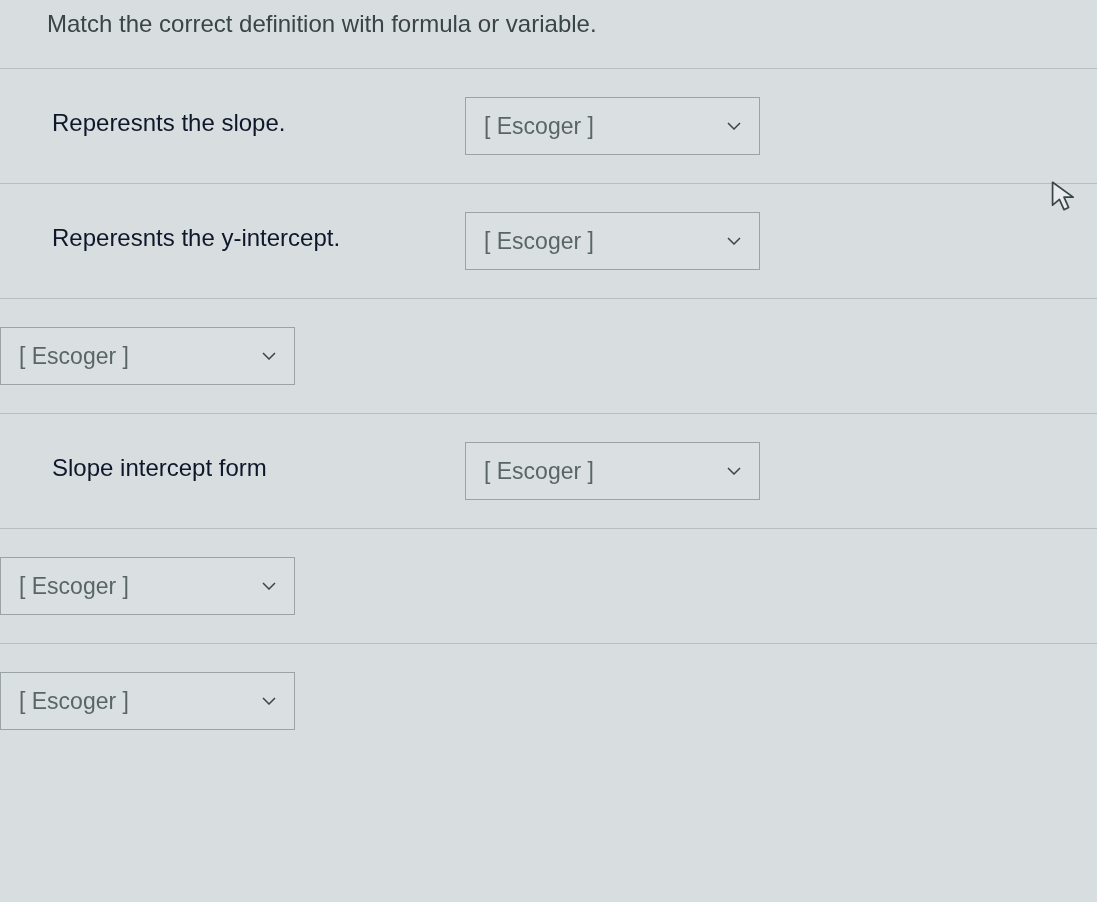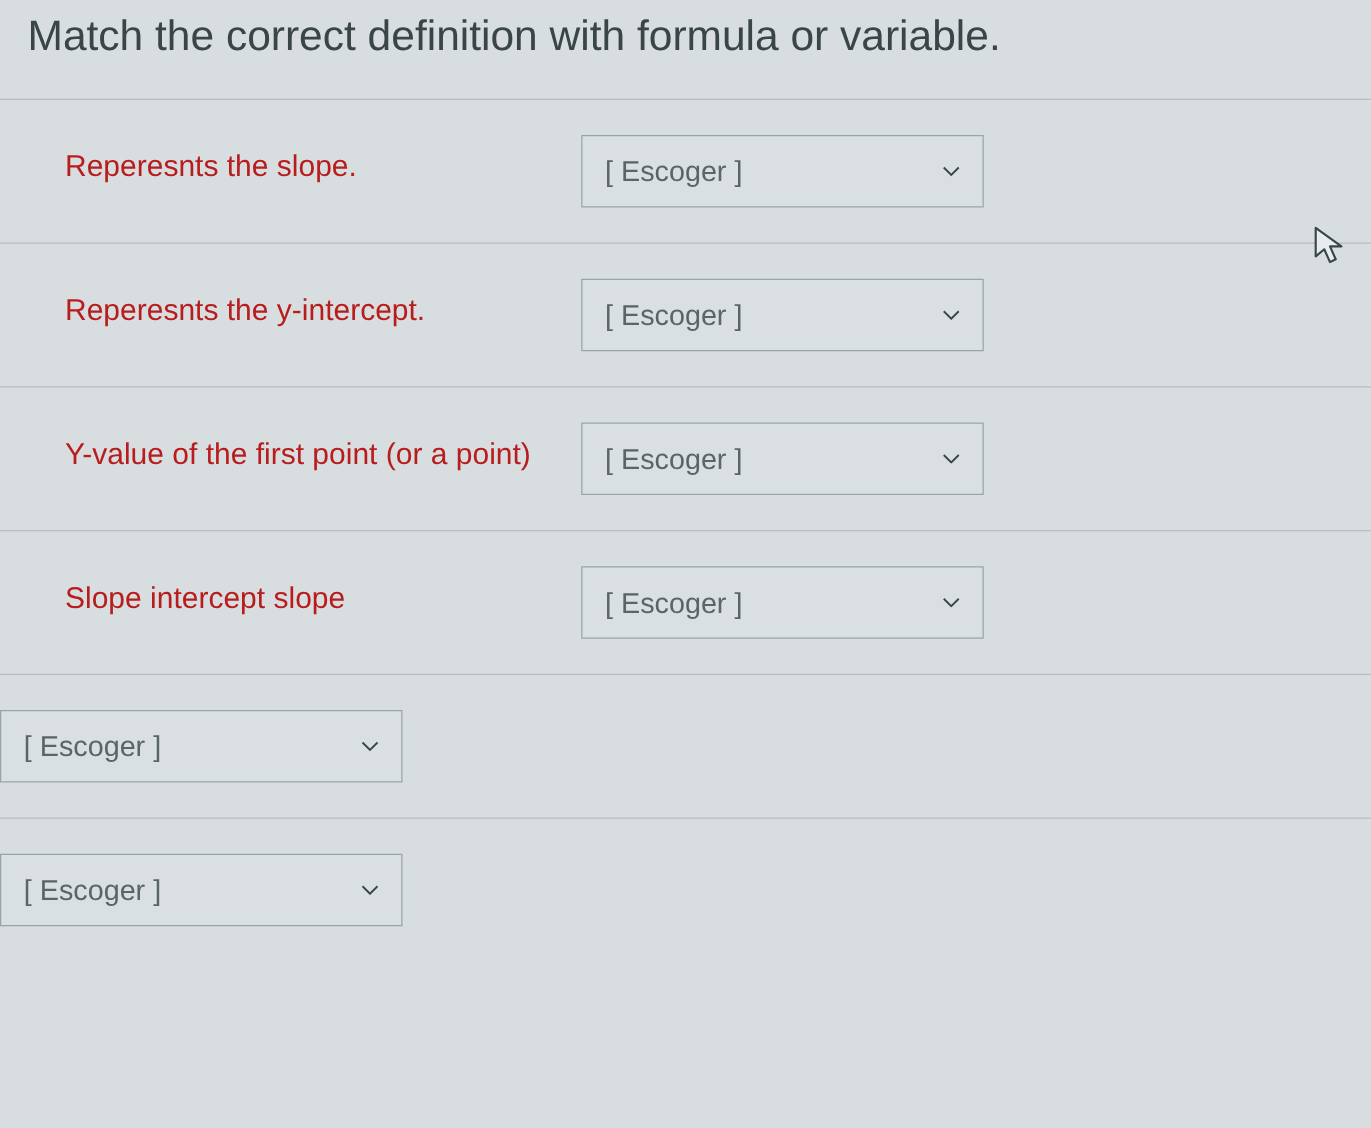--- a/index.html
+++ b/index.html
@@ -12,43 +12,43 @@
     background: #d8dde0;
     width: 1097px;
     height: 902px;
     overflow: hidden;
     position: relative;
   }
   .container {
     padding: 0;
   }
   .header {
-    padding: 10px 42px 30px 22px;
-    font-size: 34px;
+    padding: 10px 42px 30px 47px;
+    font-size: 24px;
     color: #3a4548;
     font-weight: 400;
   }
   .row {
     display: flex;
     align-items: flex-start;
     border-top: 1px solid #b8bdc0;
     padding: 28px 0 28px 0;
   }
   .row-label {
     width: 465px;
     padding-left: 52px;
     padding-right: 20px;
     font-size: 24px;
-    color: #b91c1c;
+    color: #0f172a;
     font-weight: 400;
     line-height: 1.5;
     padding-top: 8px;
   }
   .dropdown {
-    width: 322px;
+    width: 295px;
     height: 58px;
     border: 1px solid #9aa4a8;
     background: #dae0e2;
     display: flex;
     align-items: center;
     justify-content: space-between;
     padding: 0 18px;
     cursor: pointer;
     position: relative;
   }
@@ -106,33 +106,32 @@
       <span class="dropdown-text dropdown-placeholder">[ Escoger ]</span>
       <span class="chevron">
         <svg viewBox="0 0 14 8">
             <path d="M1 1 L7 7 L13 1" stroke="#3a4548" stroke-width="1.5" fill="none"></path>
           </svg>
       </span>
     </div>
   </div>
 
   <div class="row">
-    <div class="row-label">Y-value of the first point (or a point)</div>
     <div class="dropdown">
       <span class="dropdown-text dropdown-placeholder">[ Escoger ]</span>
       <span class="chevron">
         <svg viewBox="0 0 14 8">
             <path d="M1 1 L7 7 L13 1" stroke="#3a4548" stroke-width="1.5" fill="none"></path>
           </svg>
       </span>
     </div>
   </div>
 
   <div class="row">
-    <div class="row-label">Slope intercept slope</div>
+    <div class="row-label">Slope intercept form</div>
     <div class="dropdown">
       <span class="dropdown-text dropdown-placeholder">[ Escoger ]</span>
       <span class="chevron">
         <svg viewBox="0 0 14 8">
             <path d="M1 1 L7 7 L13 1" stroke="#3a4548" stroke-width="1.5" fill="none"></path>
           </svg>
       </span>
     </div>
   </div>
 

